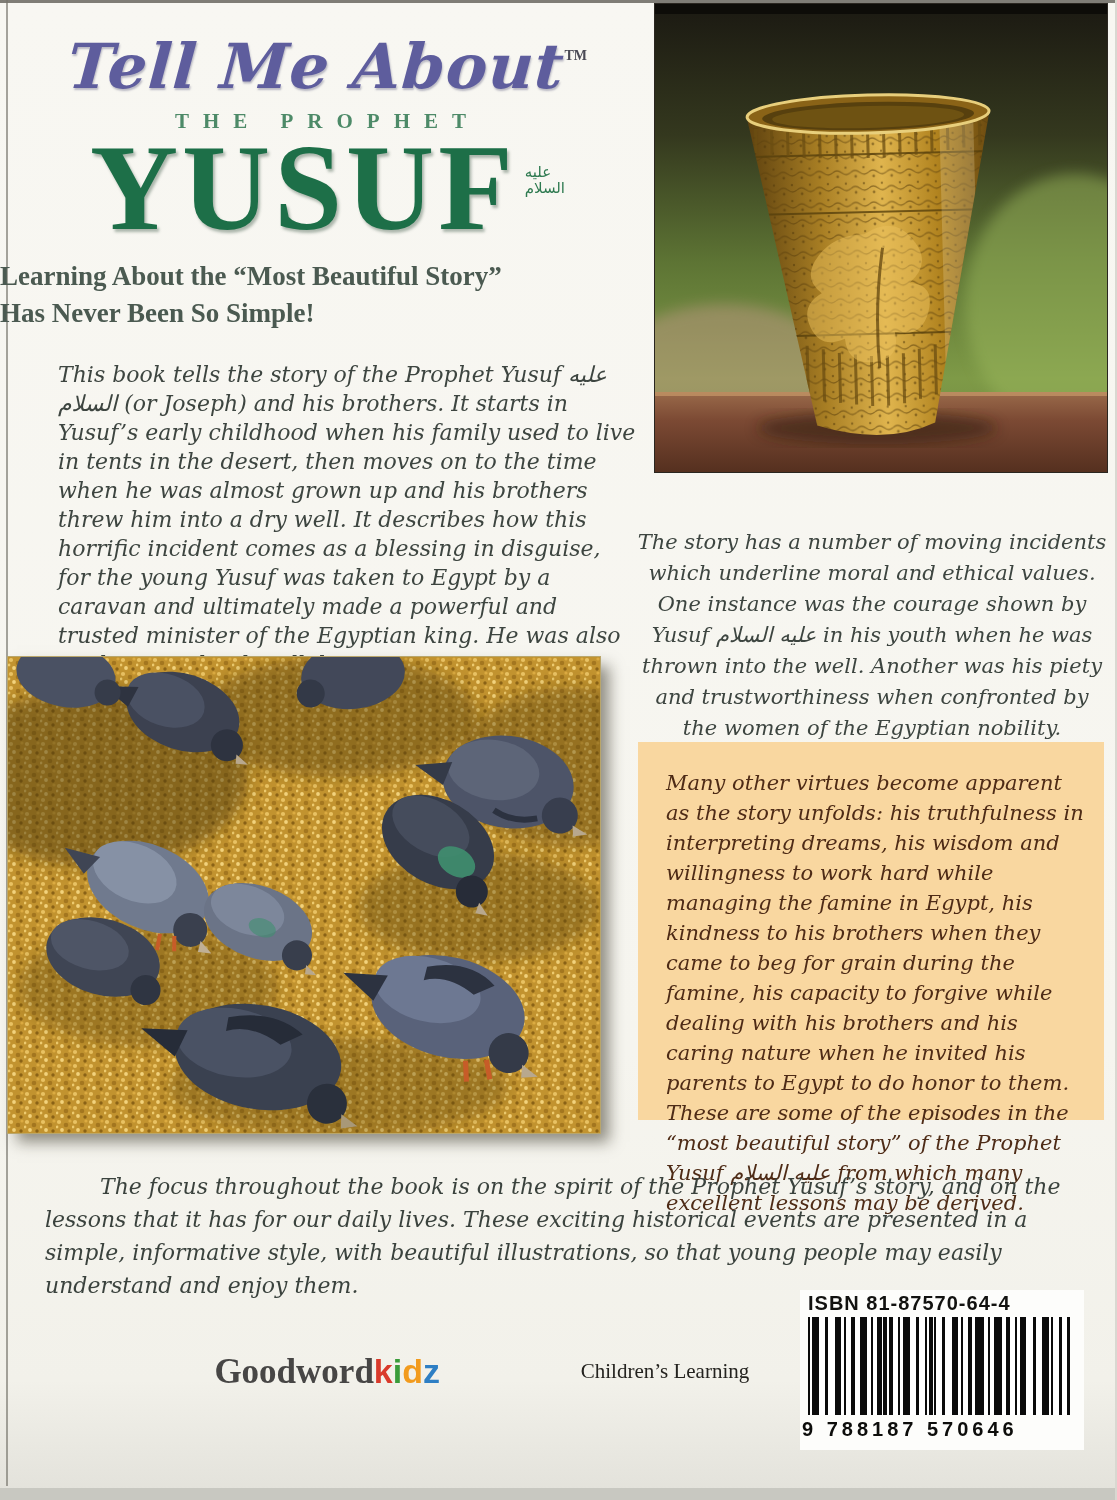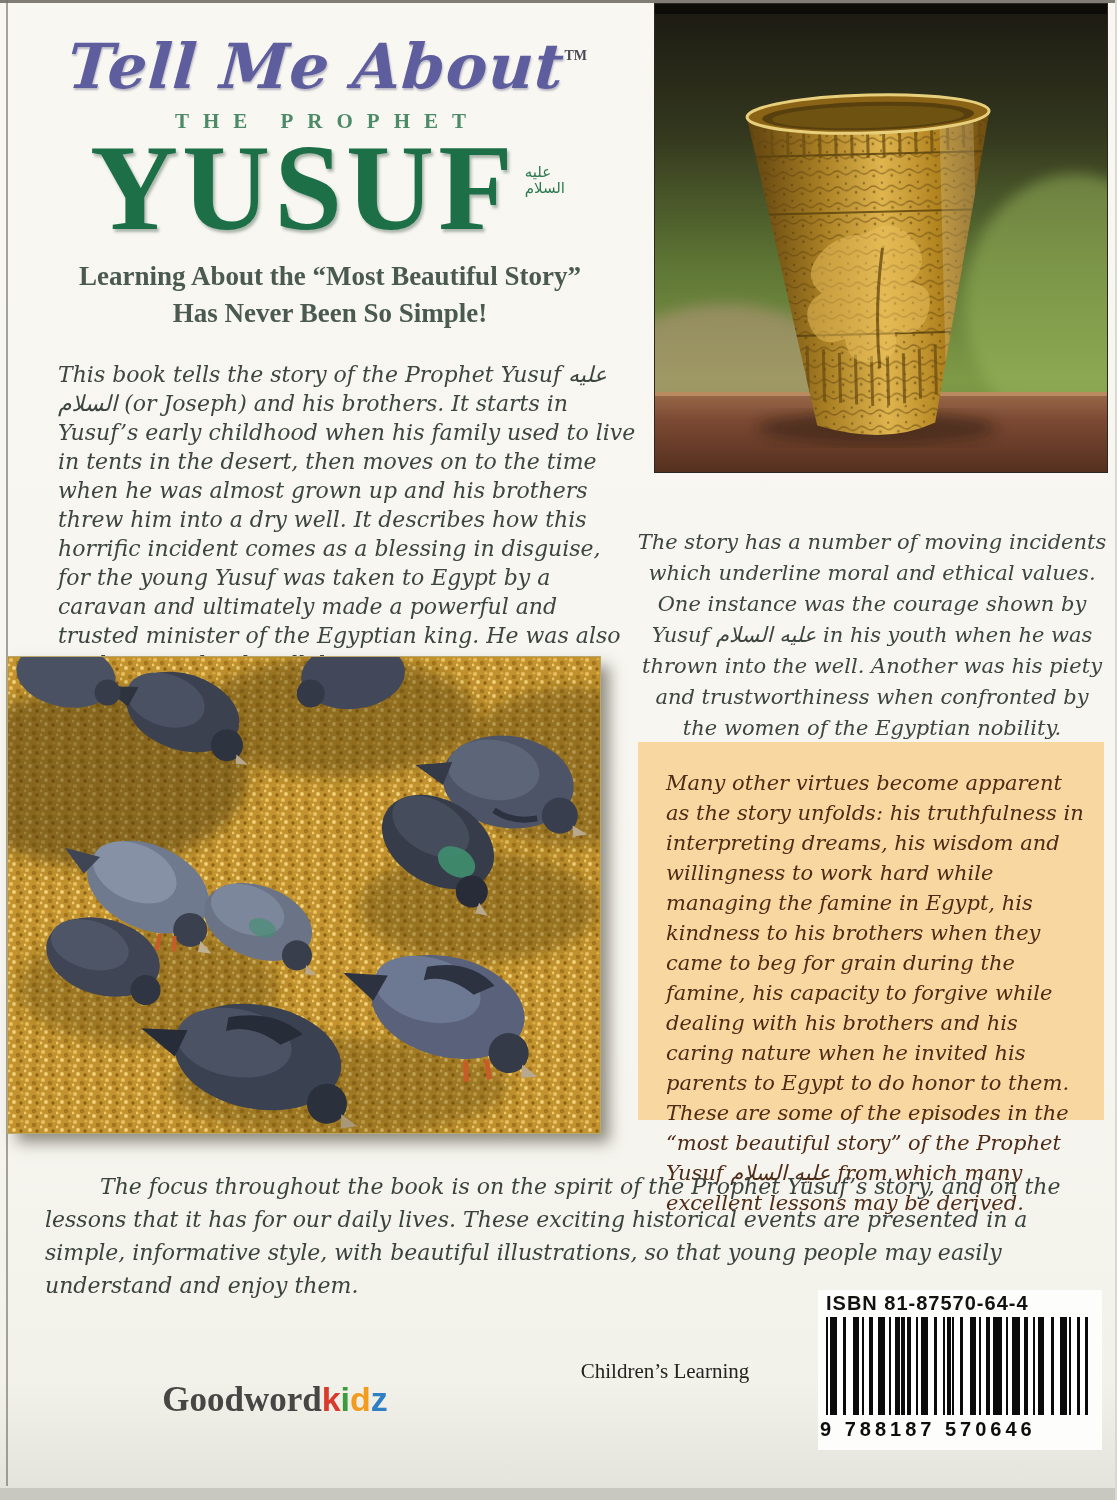--- a/index.html
+++ b/index.html
@@ -30,21 +30,21 @@
   .main-title{
     font-size:122px;font-weight:bold;color:#1d6f48;letter-spacing:4px;line-height:1.02;
     text-shadow:2px 3px 3px rgba(30,60,40,.35);
     font-family:"Liberation Serif",serif;
   }
   .arabic{
     margin-left:8px;margin-top:38px;font-size:15px;line-height:16px;color:#2e7a50;text-align:left;
     font-family:"DejaVu Sans",sans-serif;
   }
   .subtitle{
-    position:absolute;left:0;top:258px;width:660px;text-align:center;
+    position:absolute;left:0;top:258px;width:660px;text-align:left;
     font-size:27px;font-weight:bold;color:#4b5a51;line-height:37px;
   }
 
   
   .para{
     font-family:"DejaVu Serif",serif;font-style:italic;color:#3d4540;
   }
   .para-intro{position:absolute;left:58px;top:360px;width:580px;font-size:22px;line-height:29px;}
   .para-incidents{position:absolute;left:636px;top:527px;width:472px;font-size:21px;line-height:31px;text-align:center;}
   .virtues-box{
@@ -56,28 +56,28 @@
 
   
   .cup-photo{position:absolute;left:655px;top:4px;width:452px;height:468px;outline:1px solid #2a2620;}
   .pigeons-photo{
     position:absolute;left:8px;top:657px;width:592px;height:476px;
     box-shadow:9px 9px 14px rgba(40,35,20,.5);outline:1px solid #b9a66b;
   }
   .cup-photo svg,.pigeons-photo svg{display:block;}
 
   
-  .logo-block{position:absolute;left:110px;top:1380px;width:330px;text-align:center;}
+  .logo-block{position:absolute;left:110px;top:1352px;width:330px;text-align:right;}
   .logo-word{font-size:35px;font-weight:bold;color:#474645;font-family:"Liberation Serif",serif;letter-spacing:0px;}
   .logo-kidz{font-family:"Liberation Sans",sans-serif;font-weight:bold;font-size:34px;letter-spacing:0px;}
   .logo-tagline{font-family:"DejaVu Serif",serif;font-style:italic;font-size:19px;color:#24231f;margin-top:2px;}
   .category-block{position:absolute;left:520px;top:1358px;width:290px;text-align:center;color:#24231f;}
   .category-line{font-size:21px;line-height:26px;}
   .website-line{font-size:21px;line-height:26px;}
-  .isbn-panel{position:absolute;left:818px;top:1290px;width:284px;height:160px;background:#fdfdfb;}
+  .isbn-panel{position:absolute;left:800px;top:1290px;width:284px;height:160px;background:#fdfdfb;}
   .isbn-label{font-family:"Liberation Sans",sans-serif;font-weight:bold;font-size:20px;color:#121210;letter-spacing:1px;margin:2px 0 2px 8px;}
   .barcode-bars{
     margin-left:8px;width:262px;height:98px;background-color:#fff;
     background-image:
       repeating-linear-gradient(90deg,#0b0b0b 0 2px,rgba(0,0,0,0) 2px 9px),
       repeating-linear-gradient(90deg,rgba(0,0,0,0) 0 4px,#0b0b0b 4px 7px,rgba(0,0,0,0) 7px 13px),
       repeating-linear-gradient(90deg,rgba(0,0,0,0) 0 6px,#0b0b0b 6px 10px,rgba(0,0,0,0) 10px 23px);
   }
   .barcode-digits{
     margin-left:2px;font-family:"Liberation Sans",sans-serif;font-weight:bold;font-size:20px;color:#0d0d0b;

